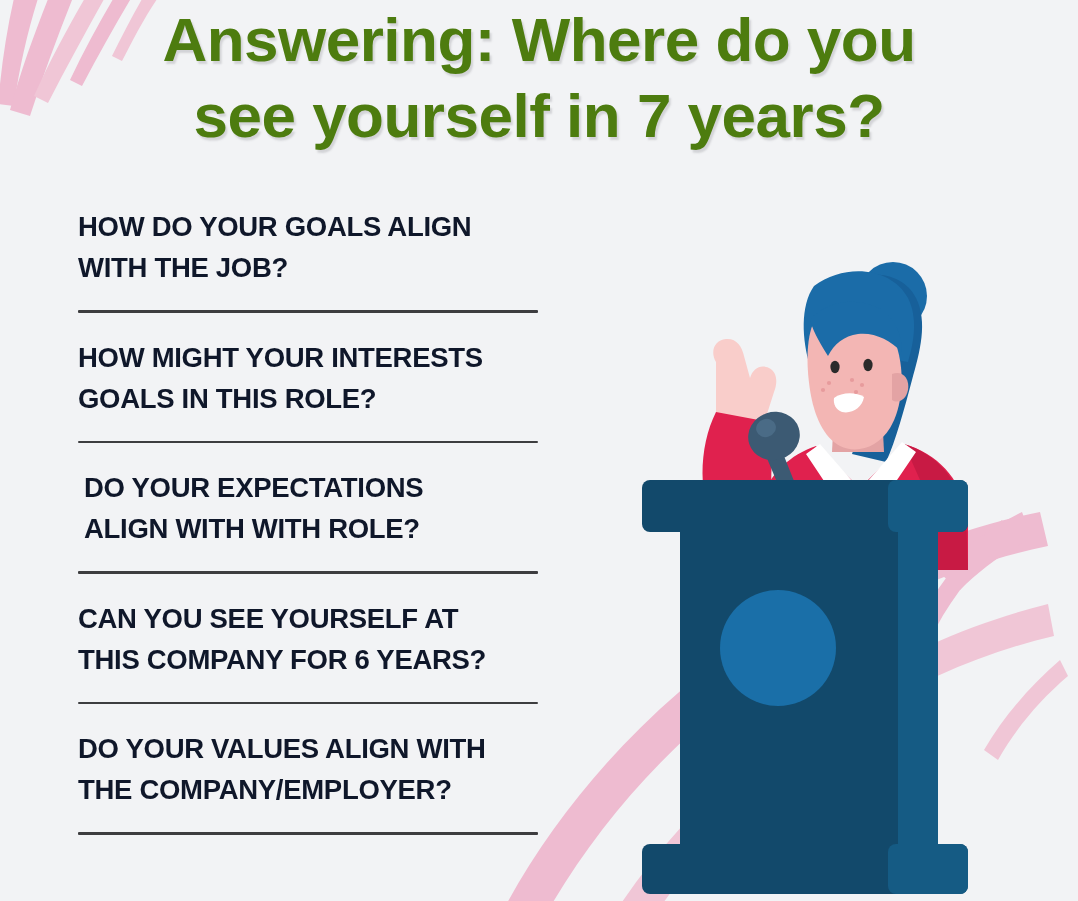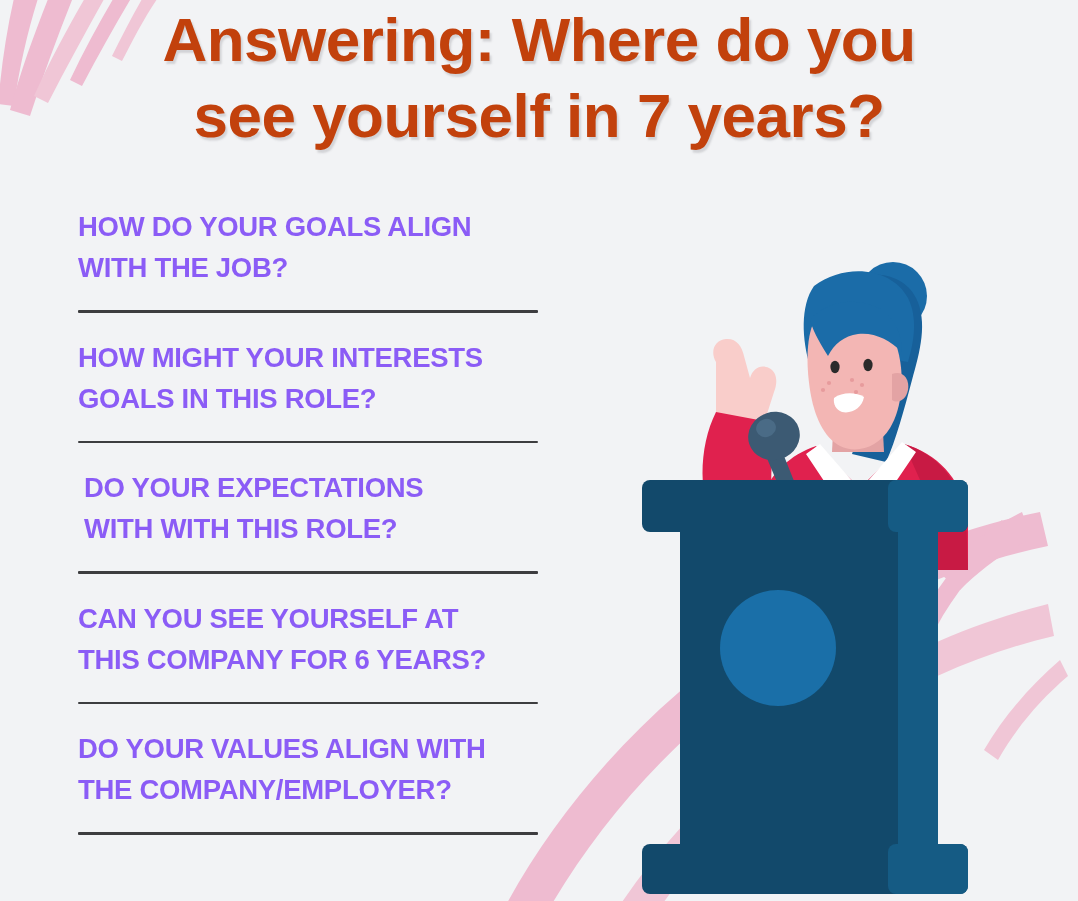--- a/index.html
+++ b/index.html
@@ -39,40 +39,40 @@
     width: 1078px;
     text-align: center;
     z-index: 5;
   }
   .title-line {
     font-family: "Liberation Sans", sans-serif;
     font-weight: bold;
     font-size: 62px;
     line-height: 76px;
     letter-spacing: -0.5px;
-    color: #c2410c;
+    color: #4d7c0f;
     text-shadow: 2px 3px 2px rgba(140,140,145,0.30);
     white-space: nowrap;
   }
 
   
   .list-block {
     position: absolute;
     left: 78px;
     top: 206px;
     width: 470px;
     z-index: 5;
   }
   .q-item {
     font-family: "Liberation Sans", sans-serif;
     font-weight: bold;
     font-size: 27.5px;
     line-height: 41px;
     letter-spacing: -0.3px;
-    color: #8b5cf6;
+    color: #0f172a;
     white-space: pre-line;
   }
   .q-item.indent {
     padding-left: 6px;
   }
   .q-divider {
     width: 460px;
     height: 2.5px;
     background: #3d3d3f;
     border-radius: 1px;
@@ -132,21 +132,21 @@
     <div class="q-divider"></div>
     <div class="gap-after-div"></div>
 
     <div class="q-item">HOW MIGHT YOUR INTERESTS
 GOALS IN THIS ROLE?</div>
     <div class="gap-before-div"></div>
     <div class="q-divider"></div>
     <div class="gap-after-div"></div>
 
     <div class="q-item indent">DO YOUR EXPECTATIONS
-WITH WITH THIS ROLE?</div>
+ALIGN WITH WITH ROLE?</div>
     <div class="gap-before-div"></div>
     <div class="q-divider"></div>
     <div class="gap-after-div"></div>
 
     <div class="q-item">CAN YOU SEE YOURSELF AT
 THIS COMPANY FOR 6 YEARS?</div>
     <div class="gap-before-div"></div>
     <div class="q-divider"></div>
     <div class="gap-after-div"></div>
 

